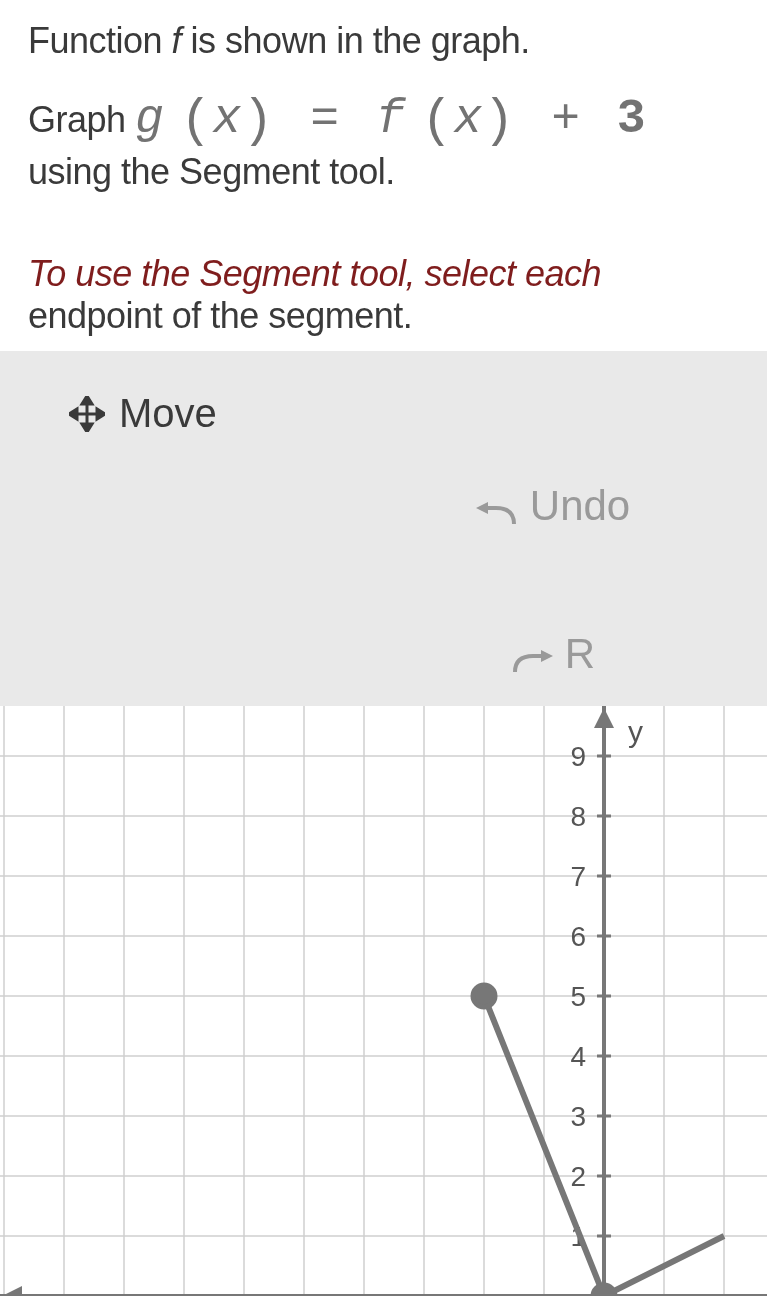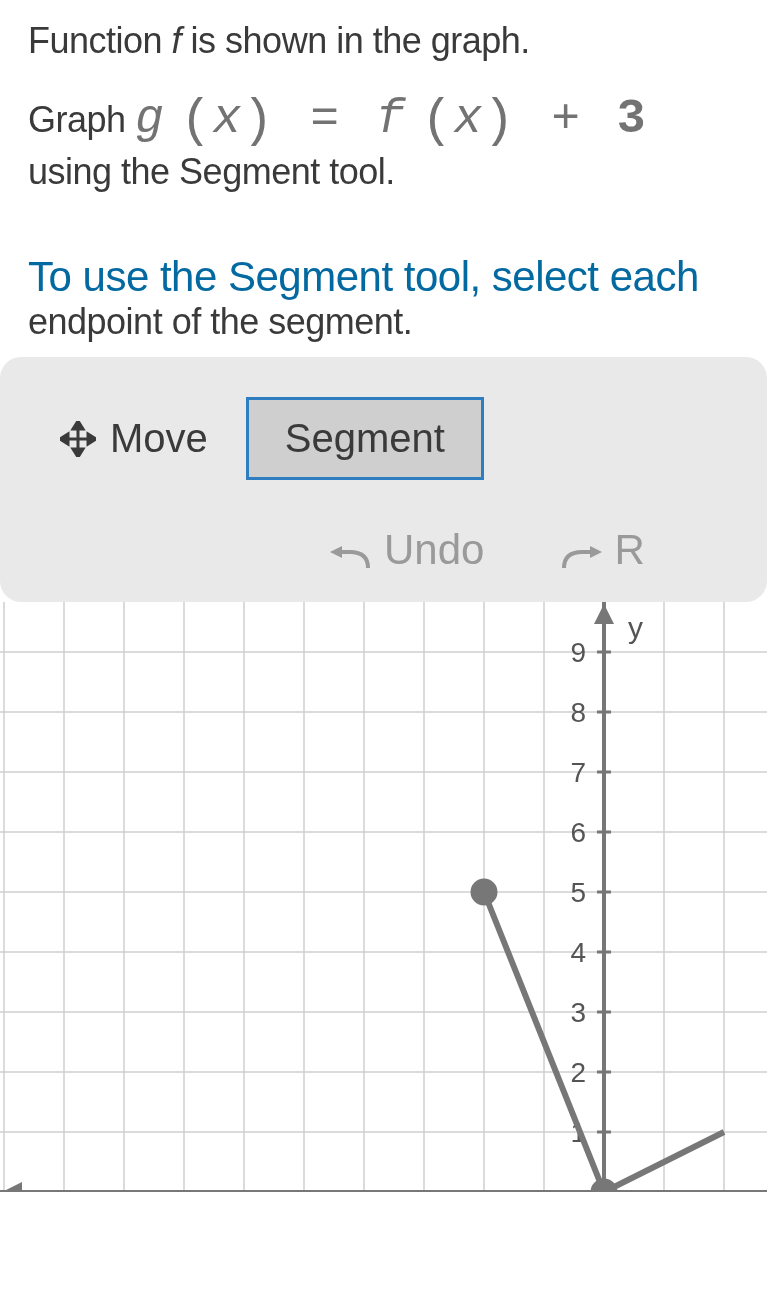--- a/index.html
+++ b/index.html
@@ -7,41 +7,40 @@
     font-family: "Helvetica Neue", Helvetica, Arial, sans-serif;
     background: #fff;
     width: 767px;
     color: #3a3a3a;
     font-weight: 300;
   }
   .content { padding: 20px 28px 0 28px; }
   .line1 { font-size: 36px; color: #3a3a3a; margin-bottom: 30px; letter-spacing: -0.5px; }
   .line2 { font-size: 36px; color: #3a3a3a; letter-spacing: -0.5px; }
   .line3 { font-size: 36px; color: #3a3a3a; margin-bottom: 60px; letter-spacing: -0.5px; }
-  .line4 { font-size: 42px; color: #0369a1; letter-spacing: -0.5px; }
+  .line4 { font-size: 36px; color: #7f1d1d; letter-spacing: -0.5px; font-style: italic; }
   .line5 { font-size: 36px; color: #3a3a3a; margin-bottom: 14px; letter-spacing: -0.5px; }
   .italic { font-style: italic; }
   .math {
     font-family: Liberation Mono, monospace;
     font-style: italic;
     font-size: 48px;
     color: #737373;
     font-weight: 500;
     letter-spacing: 1px;
   }
   .math .paren { font-style: normal; font-size: 52px; vertical-align: -3px; }
   .math .eq { font-style: normal; margin: 0 6px; }
   .math .plus { font-style: normal; margin: 0 6px; }
   .math .num { font-style: normal; font-weight: bold; }
 
   .toolbar-area {
     background: #e9e9e9;
-    padding: 40px 0 28px 0;
+    padding: 40px 0 28px 9px;
     width: 100%;
-    border-radius: 21px;
   }
   .tool-row {
     display: flex;
     gap: 38px;
     align-items: center;
     padding-left: 60px;
     margin-bottom: 46px;
   }
   .move-btn {
     display: flex;
@@ -59,21 +58,22 @@
     font-size: 40px;
     color: #3a3a3a;
     padding: 16px 36px;
     cursor: pointer;
     font-weight: 300;
   }
   .undo-row {
     display: flex;
     align-items: center;
     padding-left: 330px;
-    gap: 76px;
+    gap: 100px;
+    flex-direction: column;
   }
   .undo-btn, .redo-btn {
     display: flex;
     align-items: center;
     font-size: 42px;
     color: #9a9a9a;
     gap: 12px;
     cursor: pointer;
     font-weight: 300;
   }
@@ -111,23 +111,20 @@
             <line x1="18" y1="4" x2="18" y2="32"></line>
             <line x1="4" y1="18" x2="32" y2="18"></line>
             <polygon points="18,0 13,8 23,8"></polygon>
             <polygon points="18,36 13,28 23,28"></polygon>
             <polygon points="0,18 8,13 8,23"></polygon>
             <polygon points="36,18 28,13 28,23"></polygon>
           </g>
         </svg>
       </span>
       <span>Move</span>
-    </div>
-    <div class="segment-btn">
-      <span>Segment</span>
     </div>
   </div>
   <div class="undo-row">
     <div class="undo-btn">
       <span class="undo-arrow">
         <svg viewBox="0 0 42 28" width="42" height="28">
           <path d="M 38 22 Q 38 6 20 6 L 8 6" stroke="#9a9a9a" stroke-width="4" fill="none"></path>
           <polygon points="0,6 12,0 12,12" fill="#9a9a9a"></polygon>
         </svg>
       </span>

